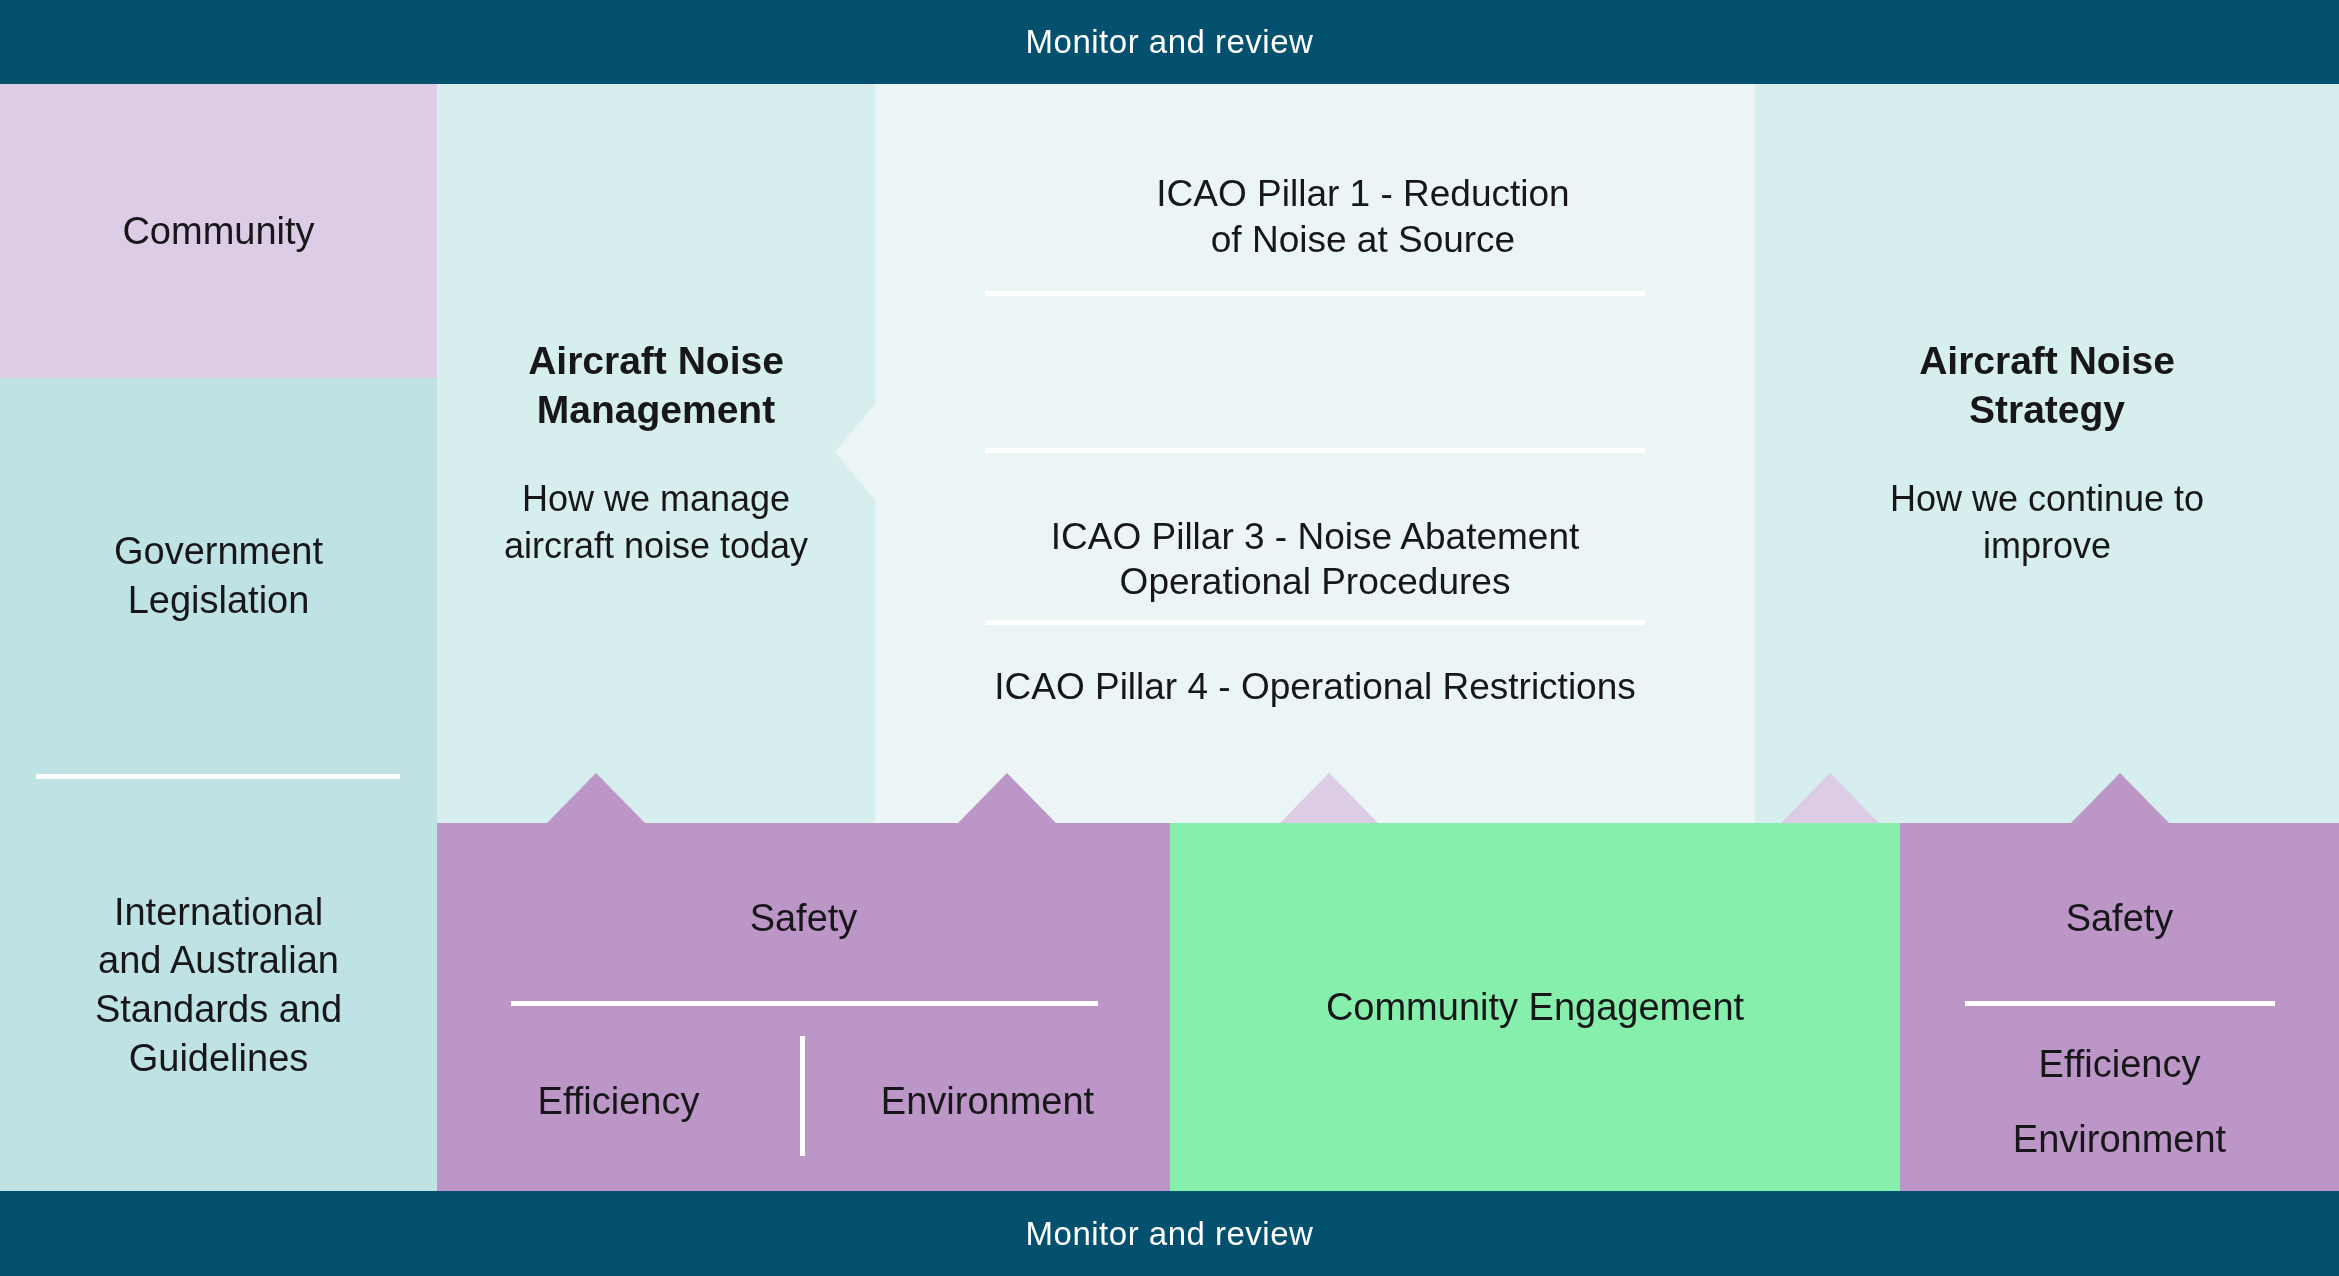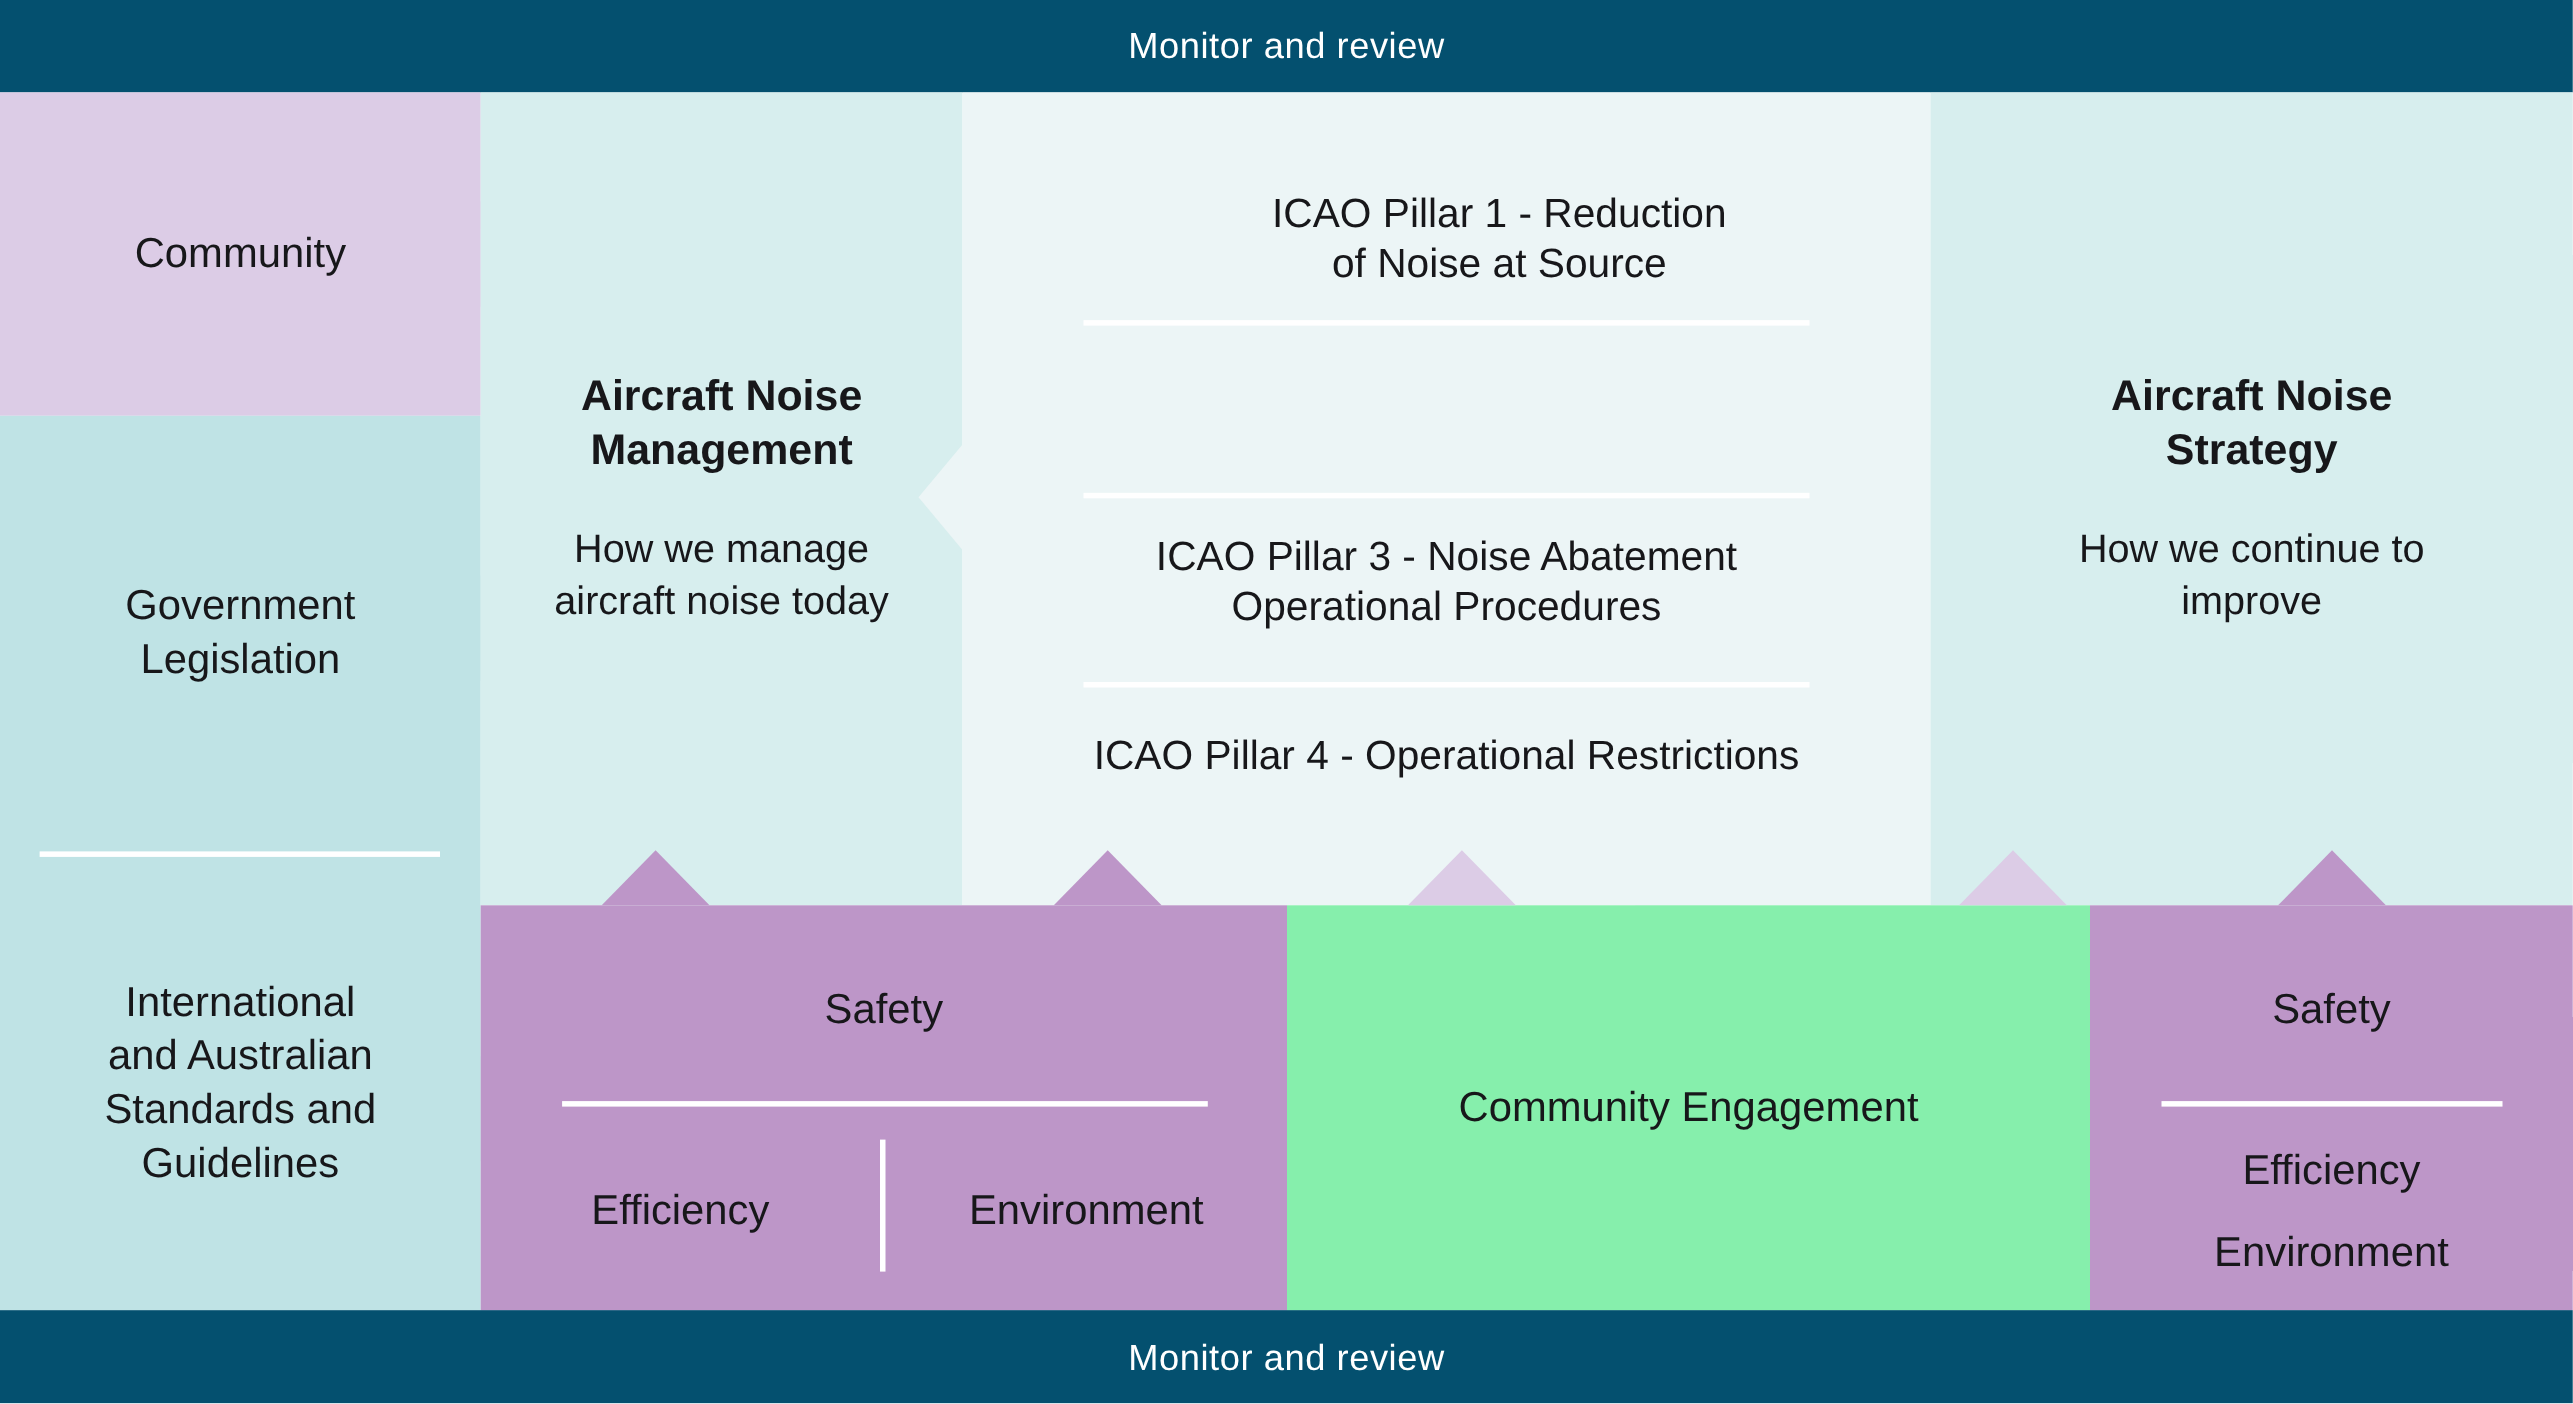--- a/index.html
+++ b/index.html
@@ -30,21 +30,21 @@
   .safety-left{left:437px;top:823px;width:733px;height:368px;background:#BD96C8;}
   .ce-block{left:1170px;top:823px;width:730px;height:368px;background:#86efac;}
   .safety-right{left:1900px;top:823px;width:439px;height:368px;background:#BD96C8;}
   
   .gov-area{left:0;top:378px;width:437px;height:396px;}
   .std-area{left:0;top:779px;width:437px;height:412px;}
   .stack{flex-direction:column;gap:42px;width:100%;height:100%;}
   .pillar-row{position:absolute;left:0;width:100%;}
   .p1{top:60px;height:145px;margin-left:48px;}
   .p2{top:212px;height:148px;}
-  .p3{top:369px;height:151px;}
+  .p3{top:369px;height:151px;align-items:flex-end;}
   .p4{top:541px;height:124px;}
   
   .wline{position:absolute;background:#ffffff;}
   .col1-line{left:36px;top:774px;width:364px;height:5px;}
   .sep{left:110px;width:660px;height:5px;}
   .sep1{top:207px;}
   .sep2{top:364px;}
   .sep3{top:536px;}
   .sl-hline{left:74px;top:178px;width:587px;height:5px;}
   .sl-vline{left:363px;top:213px;width:5px;height:120px;}

